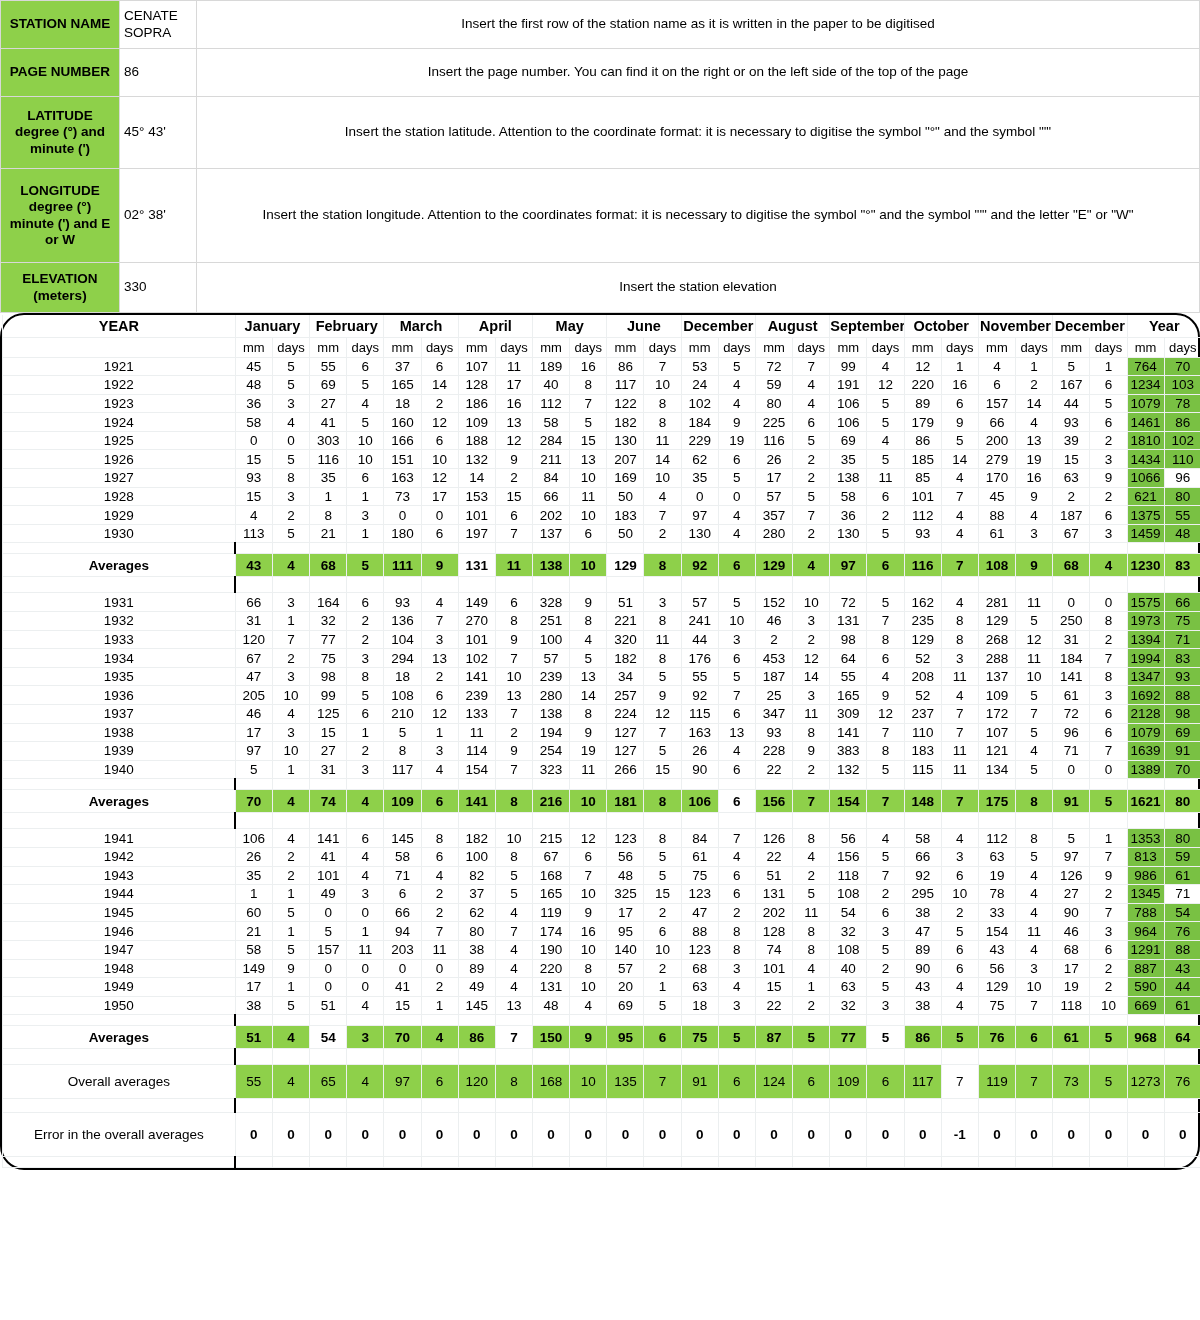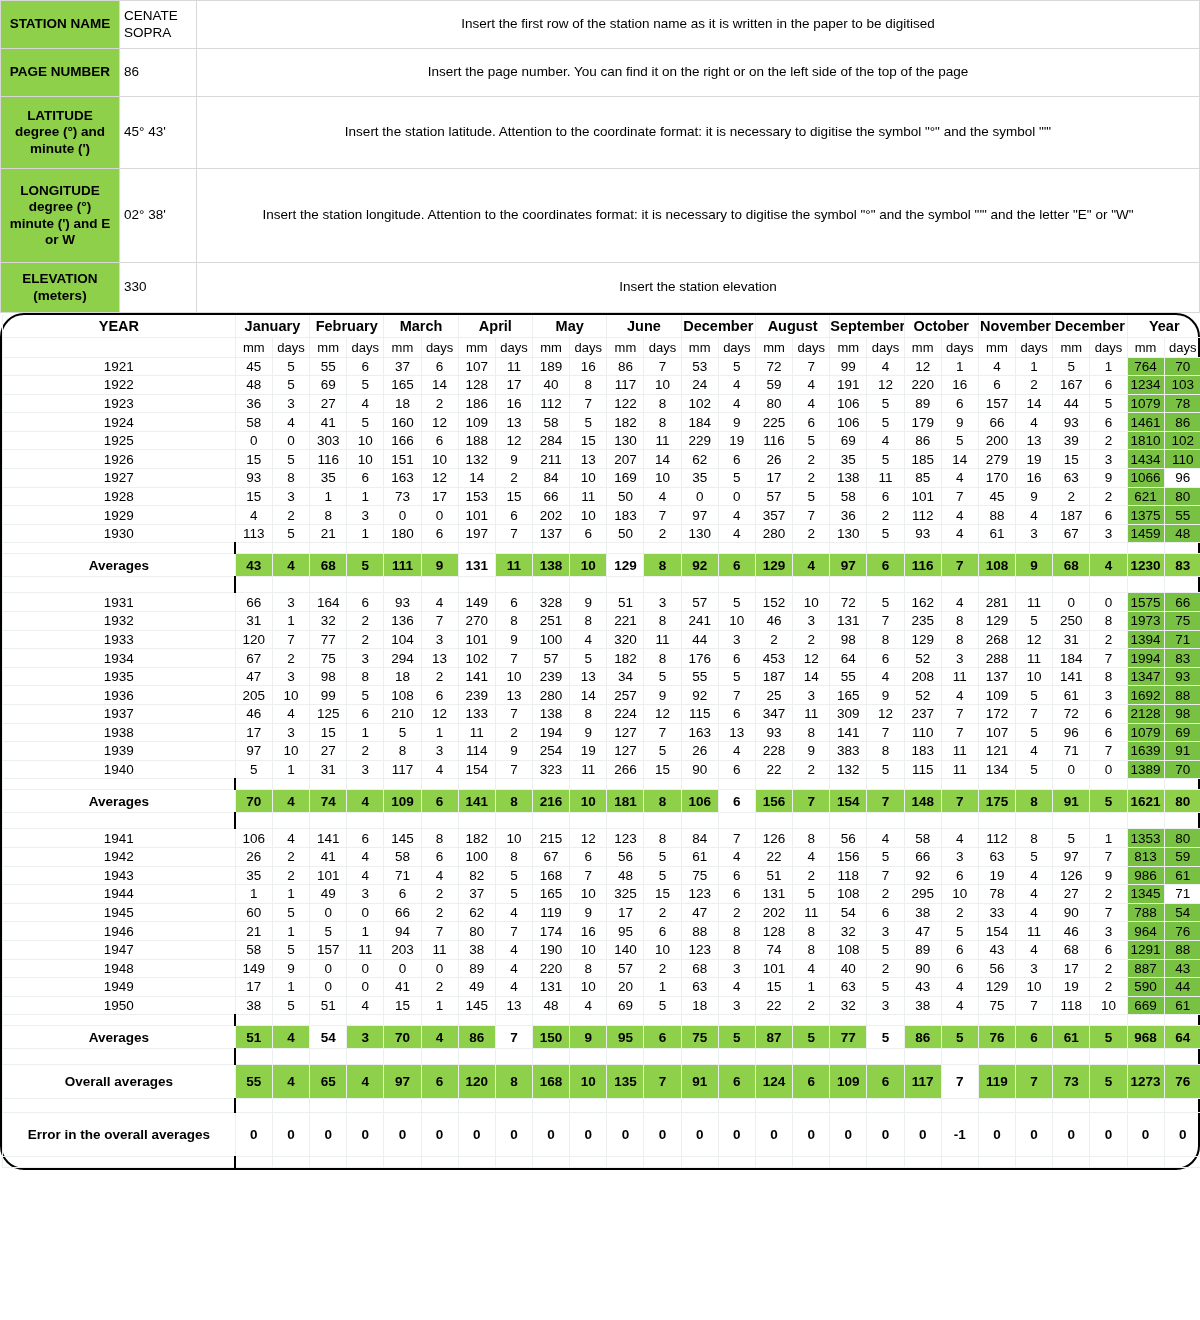--- a/index.html
+++ b/index.html
@@ -97,22 +97,22 @@
   td.yr-green{background:#79c143;margin-top:37px;}
   td.white{background:#ffffff;}
 
   tr.data td{height:18.6px;}
   tr.spacer td{height:11px;border-left-color:#eceff0;}
   tr.spacer td.sep-left{border-left:1.6px solid #58595b;}
   tr.spacer td.sep-strong{border-left:2px solid #000;}
 
   tr.avg td{height:23px;font-weight:bold;}
   tr.avg td.c-year{font-weight:bold;}
-  tr.overall td{height:34px;font-weight:bold;margin-left:32px;}
-  tr.errrow td{height:44px;font-weight:bold;}
+  tr.overall td{height:34px;font-weight:normal;margin-left:32px;}
+  tr.errrow td{height:44px;}
   td.lbl-2line{line-height:1.18;white-space:normal;font-weight:bold;}
   td.lbl-3line{line-height:1.18;white-space:normal;font-weight:bold;font-size:13px;}
 </style>
 </head>
 <body>
 
 <div class="sheet">
 
   <table class="meta">
     <tbody>

